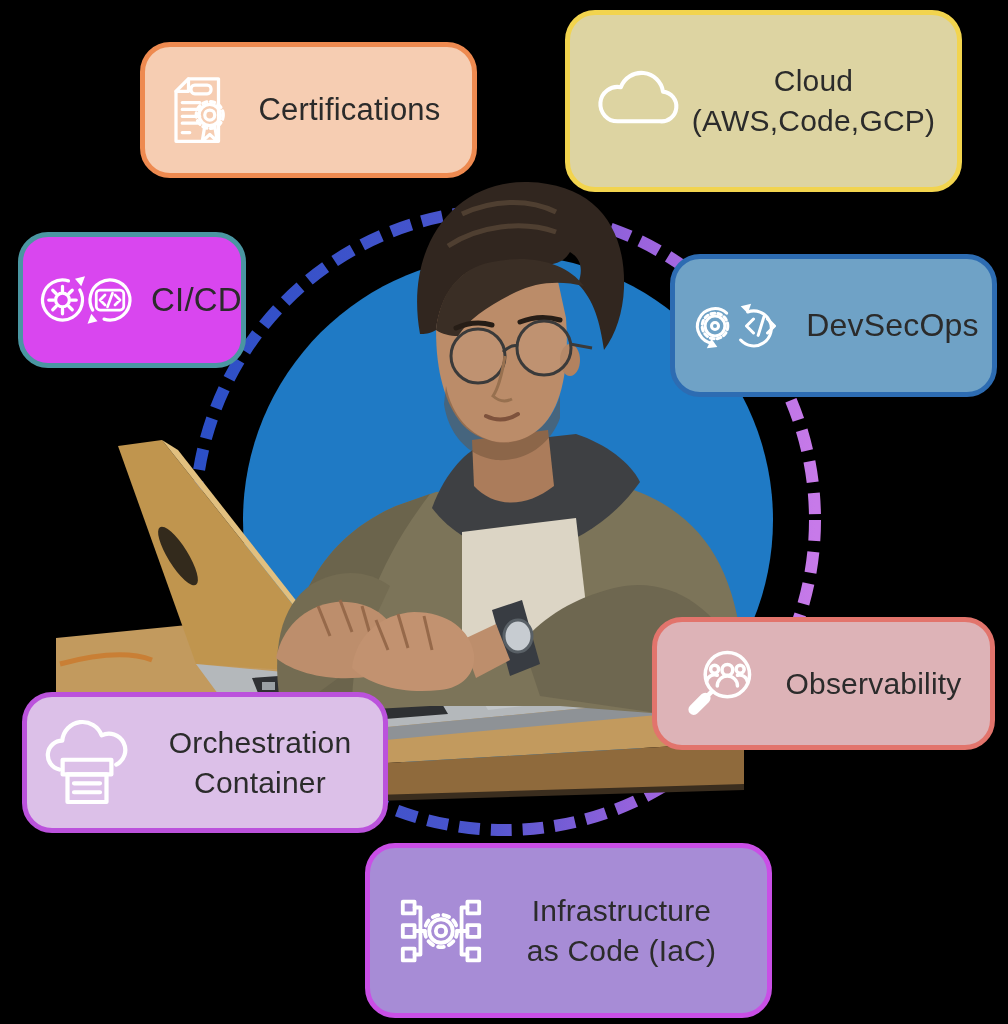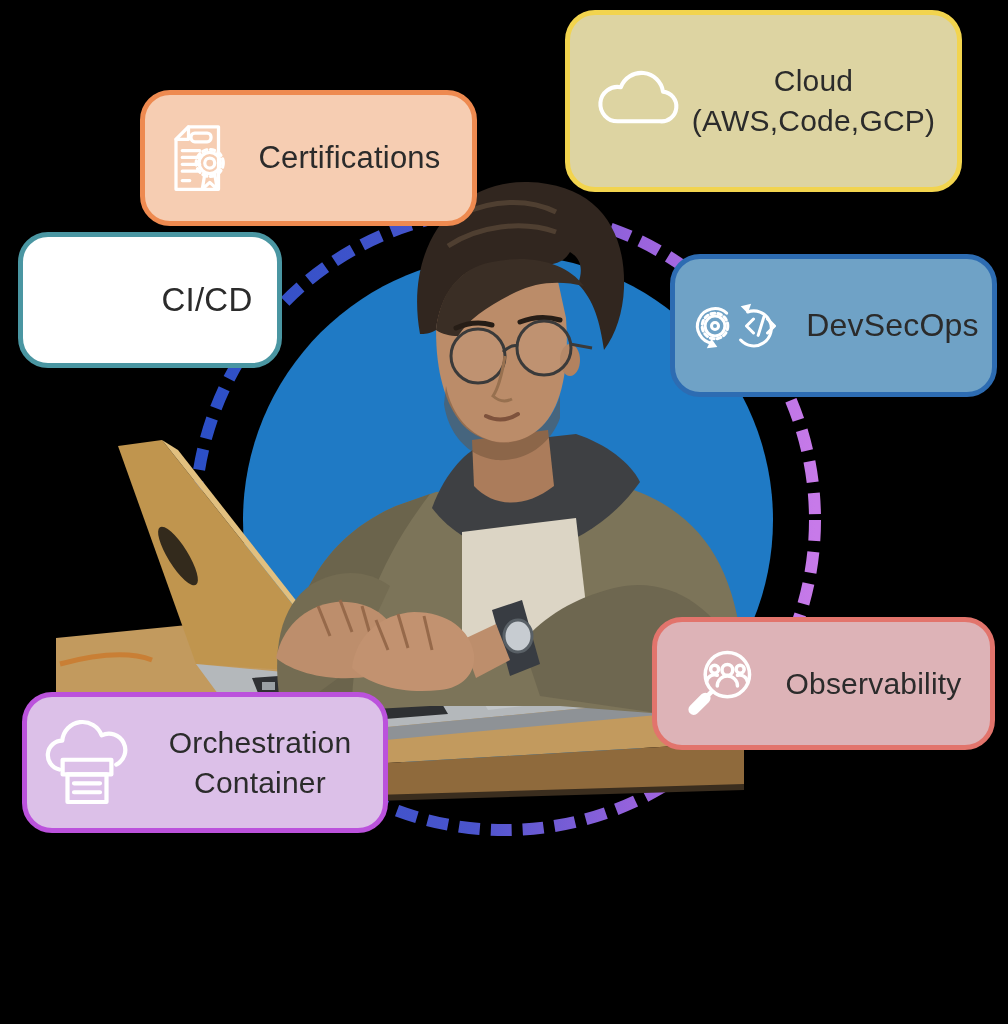--- a/index.html
+++ b/index.html
@@ -4,27 +4,27 @@
 <style>
   html,body{margin:0;padding:0;background:#000;}
   #canvas{position:relative;width:1008px;height:1024px;background:#000;overflow:hidden;
           font-family:"Liberation Sans",sans-serif;color:#2b2b2b;}
   #scene{position:absolute;left:0;top:0;}
   .card{position:absolute;border-radius:30px;border:5px solid;box-sizing:border-box;
         display:flex;align-items:center;z-index:5;}
   .card .icon{flex:0 0 auto;}
   .card .label{flex:1 1 auto;text-align:center;font-weight:500;letter-spacing:.2px;}
   .two-line div{line-height:1.32;}
-  #card-cert{left:140px;top:42px;width:337px;height:136px;background:#f6cdb2;border-color:#ee8a50;margin-top:48px;}
+  #card-cert{left:140px;top:42px;width:337px;height:136px;background:#f6cdb2;border-color:#ee8a50;}
   #card-cert .icon{width:80px;height:104px;margin-left:16px;}
   #card-cert .label{font-size:31px;padding-right:14px;}
   #card-cloud{left:565px;top:10px;width:397px;height:182px;background:#ddd4a2;border-color:#f2d44e;}
   #card-cloud .icon{width:100px;height:100px;margin-left:18px;}
   #card-cloud .label{font-size:30px;padding-right:18px;}
-  #card-cicd{left:18px;top:232px;width:264px;height:136px;background:#ffffff;border-color:#4a96a2;}
+  #card-cicd{left:18px;top:232px;width:228px;height:136px;background:#d946ef;border-color:#4a96a2;}
   #card-cicd .icon{width:122px;height:80px;margin-left:6px;}
   #card-cicd .label{font-size:33px;padding-right:14px;}
   #card-devsecops{left:670px;top:254px;width:327px;height:143px;background:#6fa2c6;border-color:#2d6cb2;}
   #card-devsecops .icon{width:112px;height:78px;margin-left:12px;}
   #card-devsecops .label{font-size:32px;padding-right:6px;}
   #card-observability{left:652px;top:617px;width:343px;height:133px;background:#ddb3b7;border-color:#e2746c;}
   #card-observability .icon{width:86px;height:92px;margin-left:22px;}
   #card-observability .label{font-size:30px;padding-right:8px;}
   #card-container{left:22px;top:692px;width:366px;height:141px;background:#dcc0e8;border-color:#bb52dc;}
   #card-container .icon{width:112px;height:104px;margin-left:4px;}
@@ -201,14 +201,33 @@
       <rect x="17" y="30" width="30" height="9"></rect>
       <rect x="20" y="39" width="24" height="17"></rect>
       <path d="M24,44.5 H40 M24,50 H40"></path>
     </svg>
     <div class="label two-line">
       <div>Orchestration</div>
       <div>Container</div>
     </div>
   </div>
 
+  <div class="card" id="card-iac">
+    <svg class="icon ic" viewBox="0 0 64 64" stroke-width="2.4">
+      <circle cx="32" cy="32" r="8"></circle>
+      <circle cx="32" cy="32" r="11" stroke-dasharray="4 3.6"></circle>
+      <circle cx="32" cy="32" r="3.5"></circle>
+      <rect x="6" y="12" width="8" height="8"></rect>
+        <rect x="6" y="28" width="8" height="8"></rect>
+        <rect x="6" y="44" width="8" height="8"></rect>
+      <path d="M18,16 V48 M14,16 H18 M14,32 H18 M14,48 H18 M18,32 H21"></path>
+      <rect x="50" y="12" width="8" height="8"></rect>
+        <rect x="50" y="28" width="8" height="8"></rect>
+        <rect x="50" y="44" width="8" height="8"></rect>
+      <path d="M46,16 V48 M46,16 H50 M46,32 H50 M46,48 H50 M43,32 H46"></path>
+    </svg>
+    <div class="label two-line">
+      <div>Infrastructure</div>
+      <div>as Code (IaC)</div>
+    </div>
+  </div>
 
 </div>
 
 </body></html>

